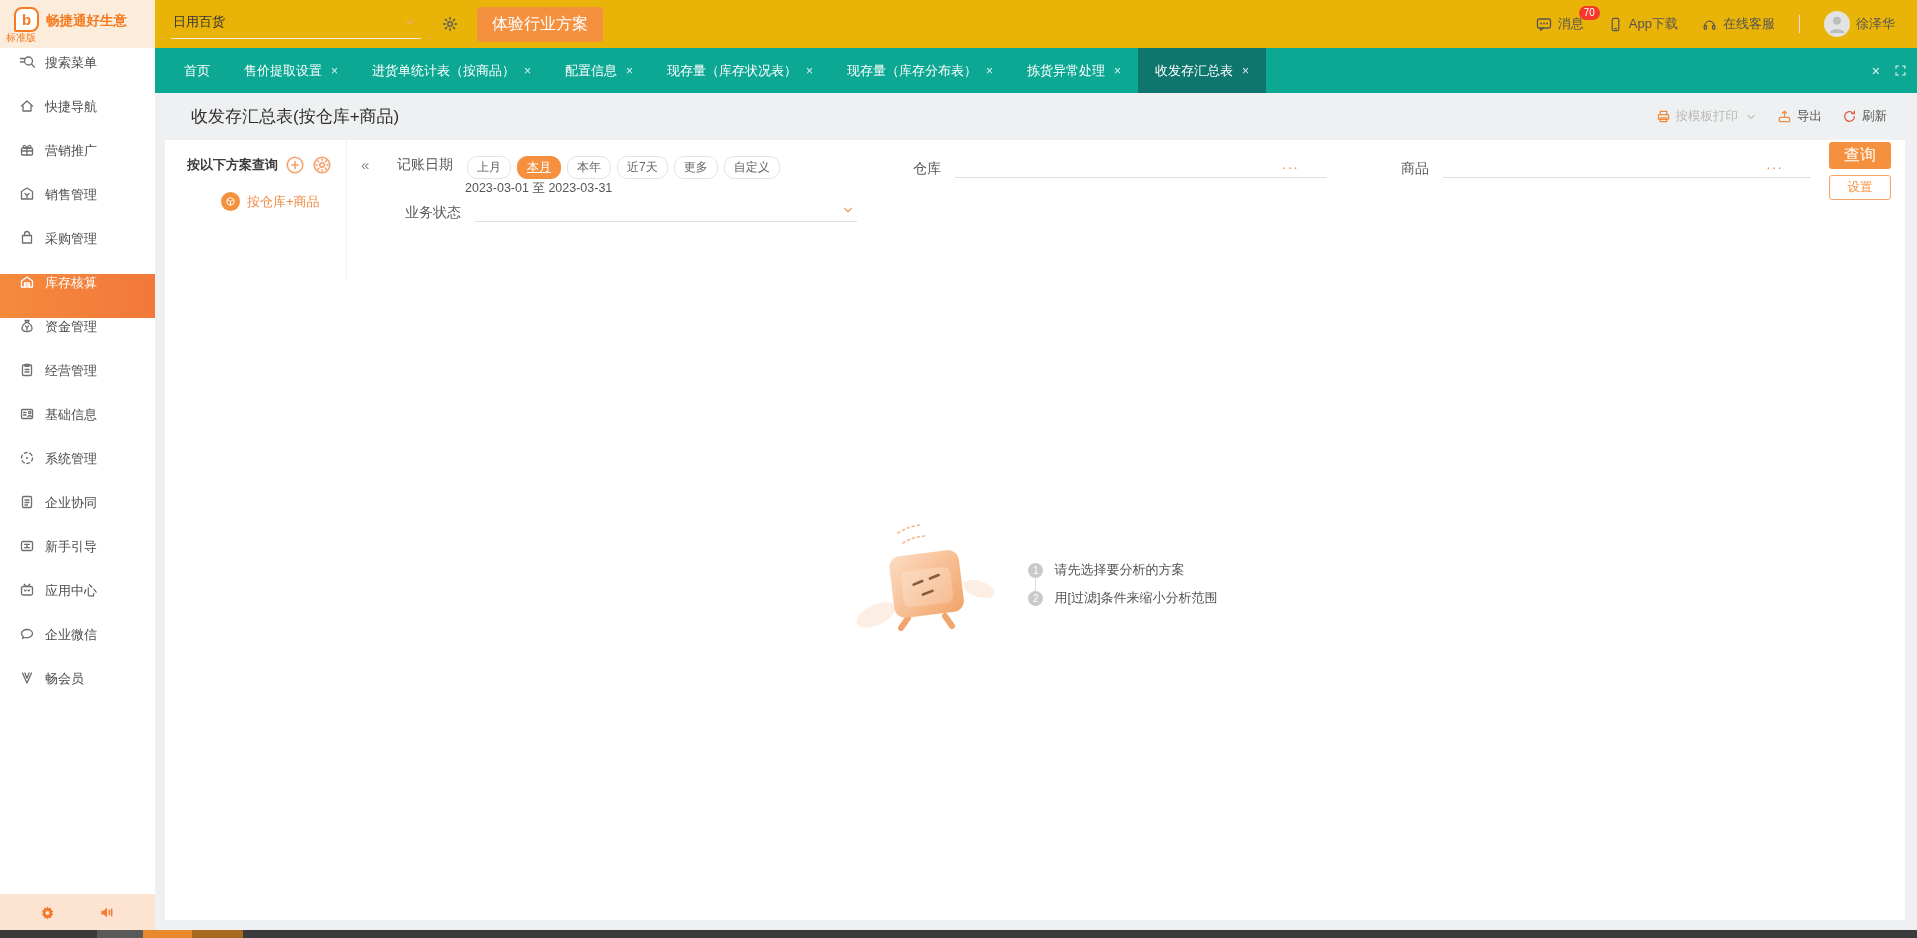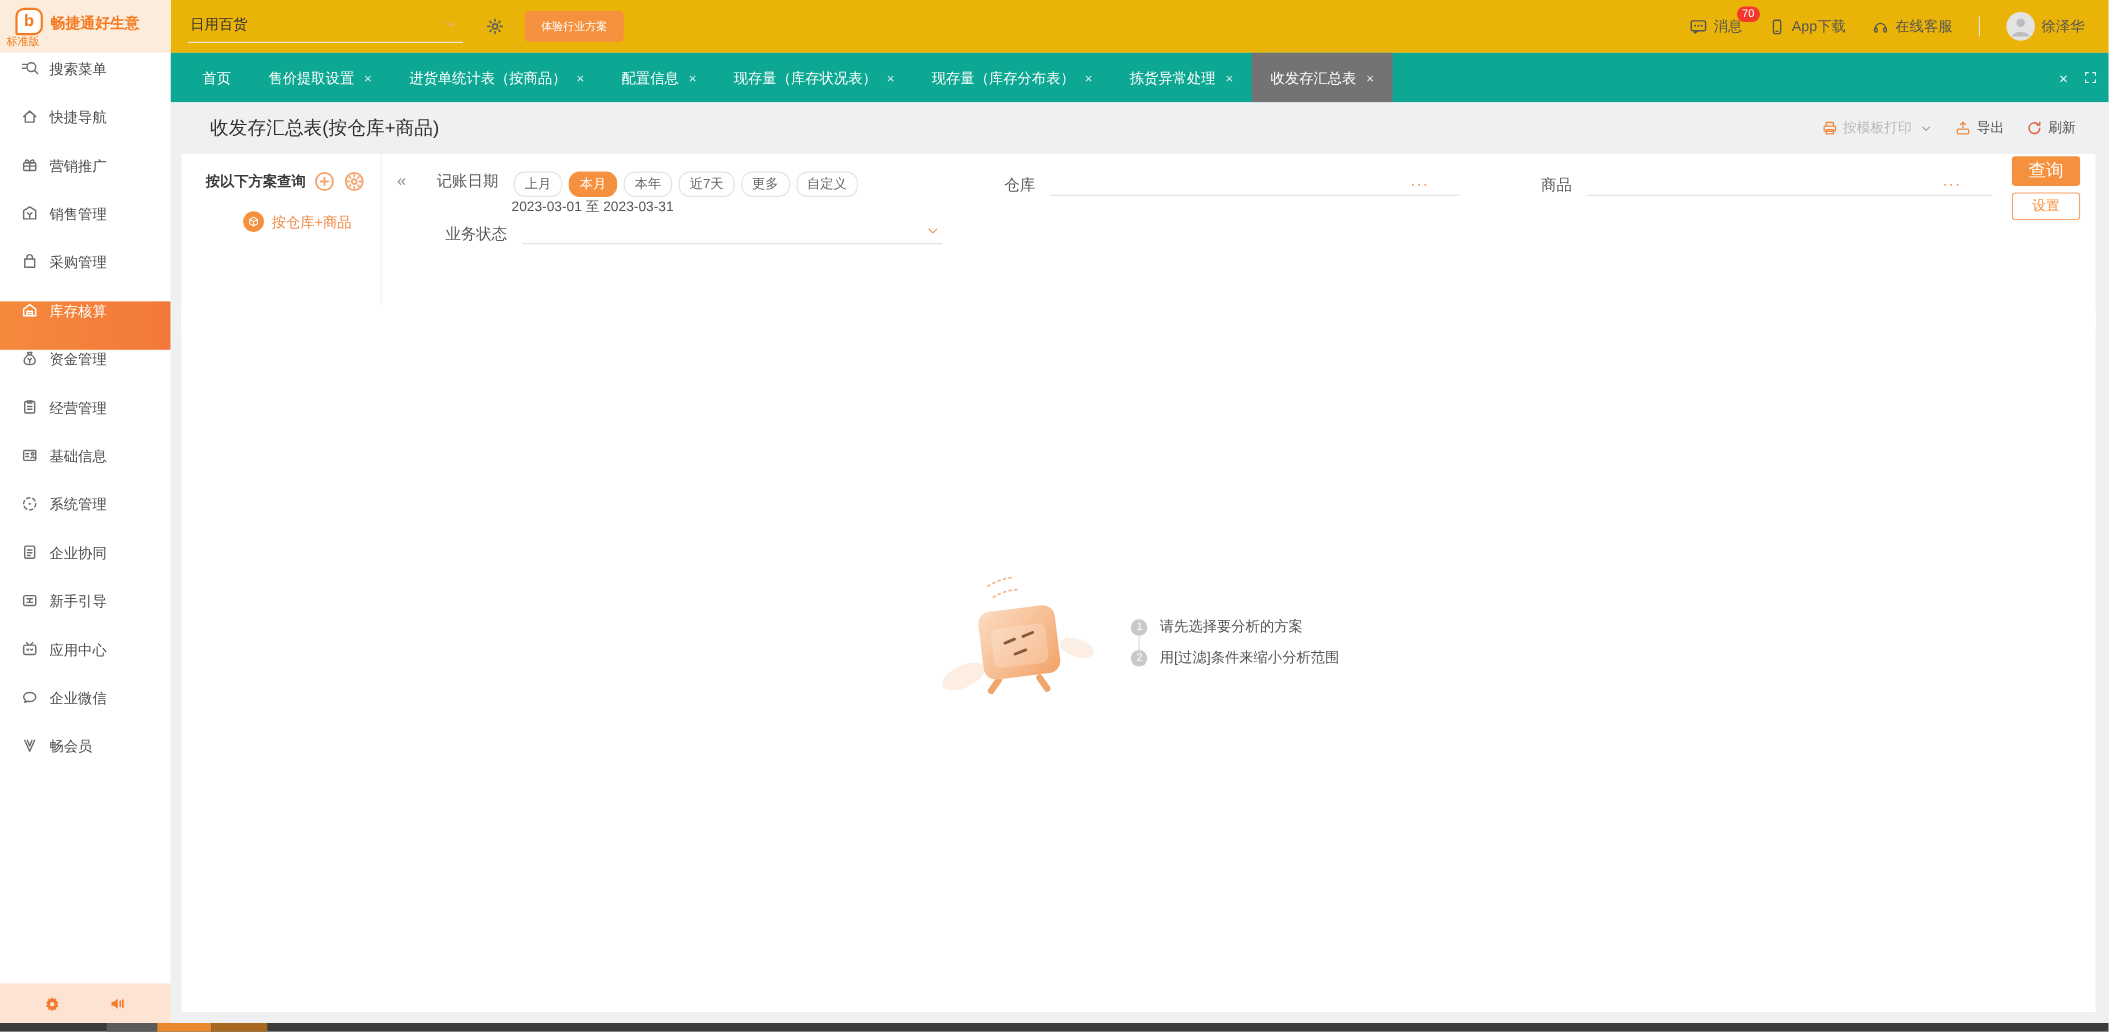--- a/index.html
+++ b/index.html
@@ -20,31 +20,31 @@
   .menu-item.active { background:linear-gradient(90deg,#f58a3c,#f2783a); color:#fff; }
   .menu-item.active .mi-icon { color:#fff; }
   .sidebar-footer { position:absolute; left:0; bottom:0; width:155px; height:36px; background:#fde3d2; display:flex; align-items:center; justify-content:space-around; padding:0 18px; }
   .sidebar-footer .sf-icon { color:#f57a2e; cursor:pointer; }
 
   
   .topbar { position:absolute; left:155px; right:0; top:0; height:48px; background:#eab308; display:flex; align-items:center; padding:0 22px 0 16px; }
   .org-select { width:250px; display:flex; align-items:center; justify-content:space-between; border-bottom:1px solid #ececec; padding:4px 4px 7px 2px; cursor:pointer; }
   .org-chevron { color:#f3ab77; }
   .top-gear { color:#5f5f5f; margin-left:20px; cursor:pointer; }
-  .trial-btn { margin-left:18px; background:#f5913e; color:#fff; border:none; font-size:10px; padding:7px 15px; border-radius:4px; cursor:pointer; font-family:inherit; }
+  .trial-btn { margin-left:18px; background:#f5913e; color:#fff; border:none; font-size:16px; padding:7px 15px; border-radius:4px; cursor:pointer; font-family:inherit; }
   .top-right { margin-left:auto; display:flex; align-items:center; gap:24px; color:#555; }
   .top-link { display:flex; align-items:center; gap:6px; cursor:pointer; position:relative; }
   .badge { position:absolute; top:-9px; right:-16px; background:#f5382e; color:#fff; font-size:10px; padding:1px 5px; border-radius:8px; line-height:12px; }
   .top-divider { width:1px; height:18px; background:#e2e2e2; }
   .avatar { width:26px; height:26px; border-radius:50%; background:#e3e3e3; overflow:hidden; display:flex; align-items:center; justify-content:center; }
 
   
   .tabbar { position:absolute; left:155px; right:0; top:48px; height:45px; background:#0ca893; display:flex; align-items:stretch; padding-left:12px; color:#fff; }
   .tab { display:flex; align-items:center; gap:9px; padding:0 17px; font-size:13px; cursor:pointer; white-space:nowrap; }
-  .tab.active { background:#737373; }
+  .tab.active { background:#0f766e; }
   .tab-close { font-size:12px; color:rgba(255,255,255,.85); cursor:pointer; }
   .tabbar-right { position:absolute; right:10px; top:0; height:45px; display:flex; align-items:center; gap:14px; }
   .tabbar-right .tb-icon { color:rgba(255,255,255,.9); cursor:pointer; font-size:14px; }
 
   
   .content { position:absolute; left:155px; right:0; top:93px; bottom:8px; background:#eef0f1; }
   .titlebar { height:47px; display:flex; align-items:center; padding:0 30px 0 36px; }
   .page-title { font-size:17px; color:#2f2f2f; }
   .title-tools { margin-left:auto; display:flex; align-items:center; gap:20px; font-size:12.5px; }
   .tool { display:flex; align-items:center; gap:5px; cursor:pointer; color:#555; }
@@ -61,21 +61,21 @@
   .circle-btn { width:20px; height:20px; border-radius:50%; color:#f5a26b; cursor:pointer; }
   .collapse-arrow { position:absolute; left:196px; top:16px; color:#8a8a8a; font-size:15px; cursor:pointer; }
   .plan-item { margin:17px 0 0 34px; display:flex; align-items:center; gap:7px; cursor:pointer; }
   .plan-icon { width:19px; height:19px; border-radius:50%; background:#f5913e; display:flex; align-items:center; justify-content:center; }
   .plan-label { color:#f18a45; font-size:13px; }
 
   .f-label { color:#5a5a5a; font-size:14px; white-space:nowrap; }
   .f-date { position:absolute; left:232px; top:16px; display:flex; gap:14px; }
   .pills { display:flex; gap:6px; align-items:flex-start; }
   .pill { font-size:12px; color:#666; border:1px solid #e3e3e3; background:#fff; border-radius:10px; padding:2px 9px; cursor:pointer; white-space:nowrap; font-family:inherit; }
-  .pill.active { background:#f5913e; border-color:#f5913e; color:#fff; }
+  .pill.active { background:#f5913e; border-color:#f5913e; color:#fff;text-decoration:underline; }
   .date-range { position:absolute; left:300px; top:40px; font-size:12.5px; color:#555; }
   .f-status { position:absolute; left:240px; top:60px; display:flex; gap:14px; align-items:flex-end; }
   .uline { border-bottom:1px solid #e0e0e0; height:22px; position:relative; }
   .u-status { width:382px; }
   .u-wh { width:372px; }
   .u-prod { width:368px; }
   .uline .chev { position:absolute; right:2px; bottom:4px; color:#f0945c; }
   .uline .dots { position:absolute; right:28px; bottom:2px; color:#f08c4e; font-size:14px; letter-spacing:1px; cursor:pointer; }
   .f-wh { position:absolute; left:748px; top:16px; display:flex; gap:14px; align-items:flex-end;justify-content:center; }
   .f-prod { position:absolute; left:1236px; top:16px; display:flex; gap:14px; align-items:flex-end; }

